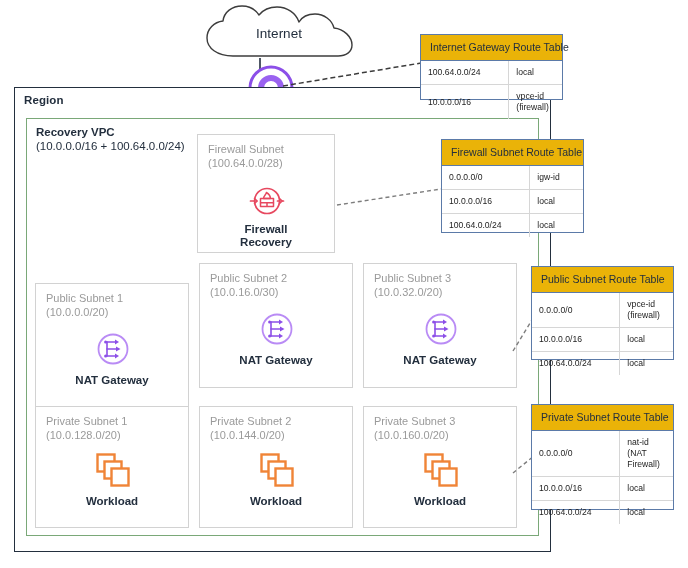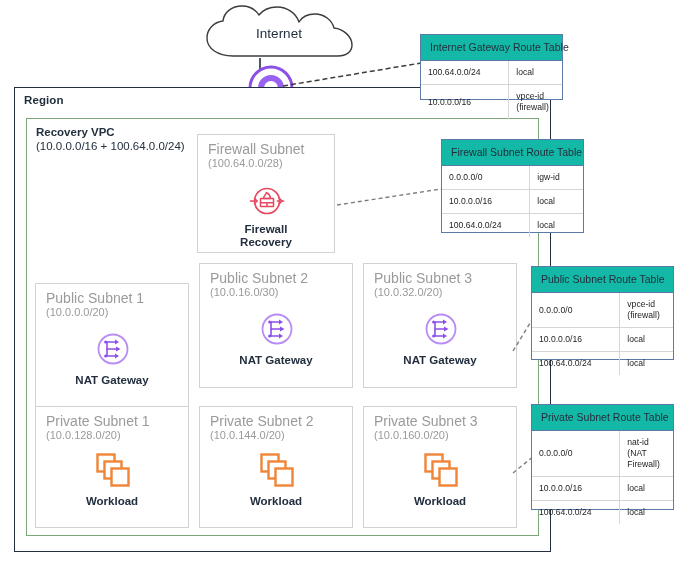--- a/index.html
+++ b/index.html
@@ -42,21 +42,21 @@
     left:33px;top:125px;font-size:11.5px;font-weight:bold;color:#232f3e;
     line-height:14px;
   }
   #vpc-cidr{
     left:33px;top:139px;font-size:11.5px;color:#232f3e;line-height:14px;
   }
 
   
   .subnet{border:1.1px solid #d2d2d2;background:#ffffff;}
   .subnet .sn-name{
-    position:absolute;left:10px;top:7px;font-size:14px;color:#9a9a9a;line-height:14px;
+    position:absolute;left:10px;top:7px;font-size:11px;color:#9a9a9a;line-height:14px;
     white-space:nowrap;
   }
   .subnet .sn-cidr{
     position:absolute;left:10px;top:21px;font-size:11px;color:#9a9a9a;line-height:14px;
     white-space:nowrap;
   }
   .subnet .res-label{
     position:absolute;left:0;right:0;font-size:11.5px;font-weight:bold;
     text-align:center;color:#232f3e;line-height:13px;
   }
@@ -65,21 +65,21 @@
   #public-subnet-1{left:32px;top:263px;width:154px;height:125px;margin-top:20px;}
   #public-subnet-2{left:196px;top:263px;width:154px;height:125px;}
   #public-subnet-3{left:360px;top:263px;width:154px;height:125px;}
   #private-subnet-1{left:32px;top:406px;width:154px;height:122px;}
   #private-subnet-2{left:196px;top:406px;width:154px;height:122px;}
   #private-subnet-3{left:360px;top:406px;width:154px;height:122px;}
 
   
   .rt{background:#ffffff;border:1.2px solid #5b7aa8;}
   .rt .rt-title{
-    box-sizing:border-box;background:#14b8a6;border-bottom:1.2px solid #5b7aa8;
+    box-sizing:border-box;background:#eab308;border-bottom:1.2px solid #5b7aa8;
     font-size:10.5px;color:#232f3e;padding:6px 9px;line-height:13px;
     white-space:nowrap;
   }
   .rt table{border-collapse:collapse;width:100%;table-layout:fixed;}
   .rt td{
     border-right:1px solid #d6d6d6;border-bottom:1px solid #d6d6d6;
     font-size:8.6px;color:#1d1d1d;padding:6px 7px;vertical-align:middle;
     line-height:11px;word-break:break-word;
   }
   .rt tr:last-child td{border-bottom:none;}

